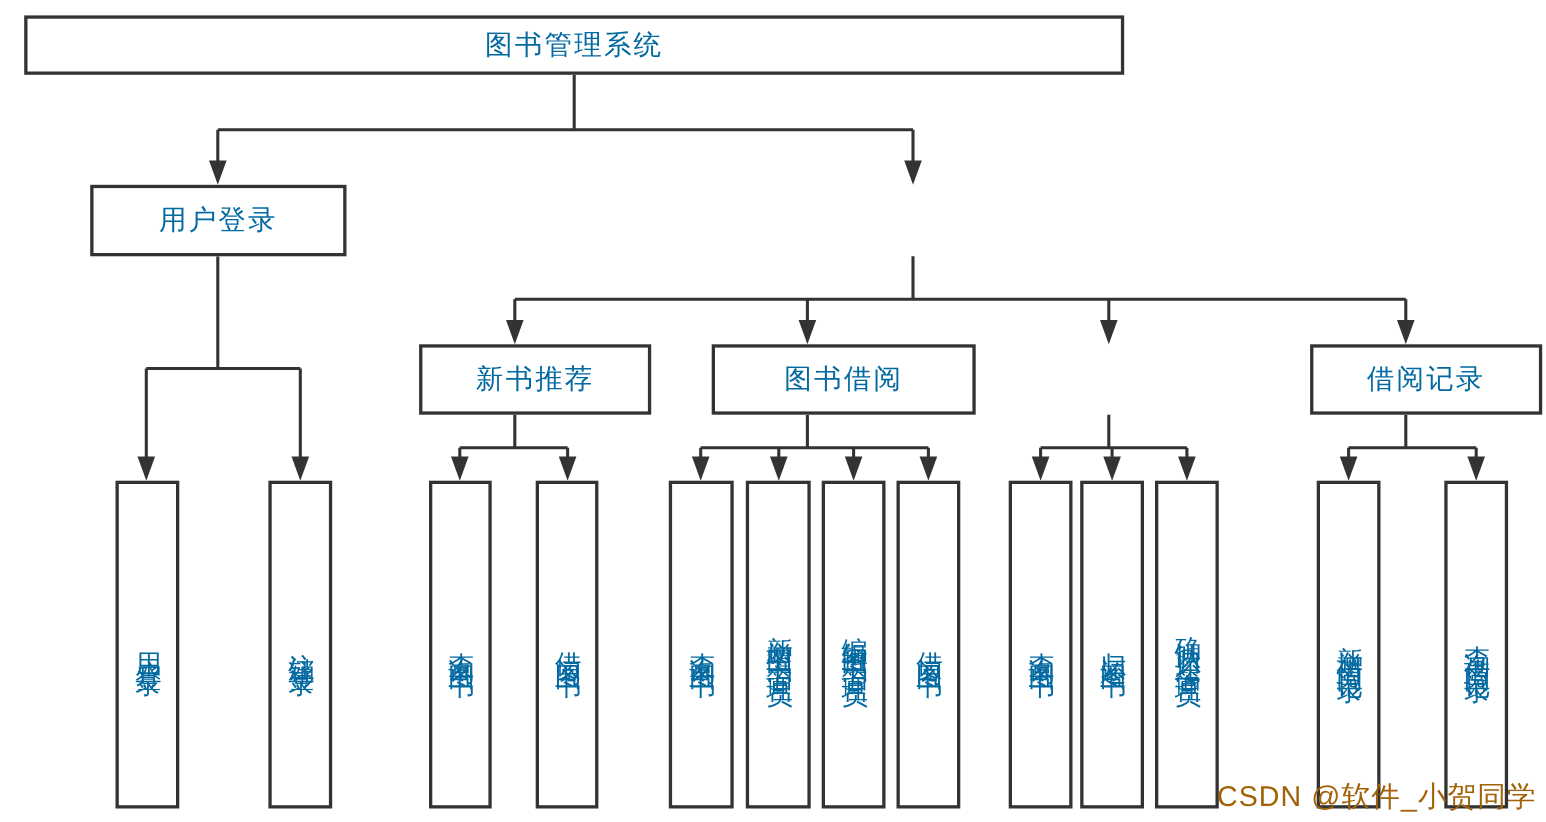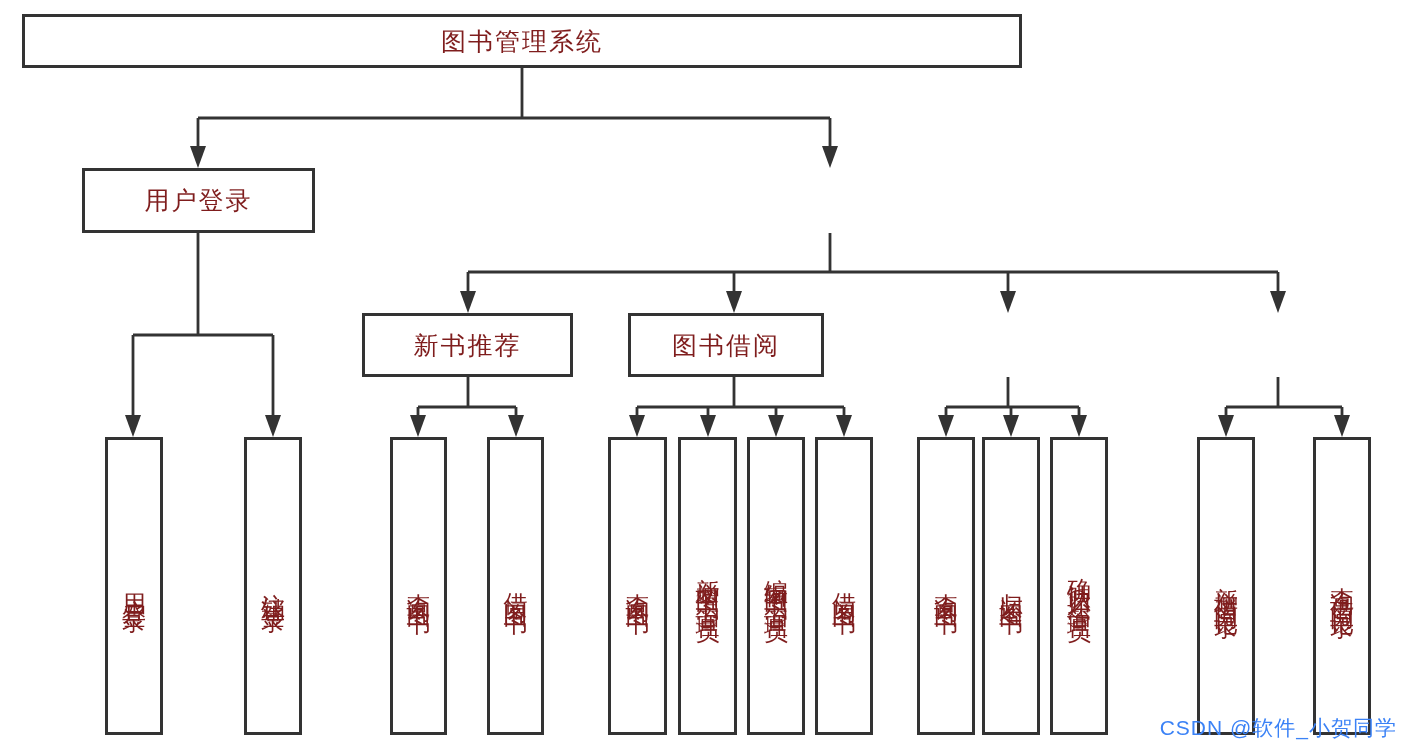--- a/index.html
+++ b/index.html
@@ -15,21 +15,21 @@
     position: absolute;
     left: 0; top: 0;
     width: 1405px; height: 747px;
     z-index: 1;
   }
   .node {
     position: absolute;
     box-sizing: border-box;
     border: 3px solid #333;
     background: #fff;
-    color: #7f1d1d;
+    color: #0369a1;
     display: flex;
     align-items: center;
     justify-content: center;
     z-index: 2;
   }
   .hbox {
     font-size: 25px;
     letter-spacing: 2px;
     line-height: 1;
     white-space: nowrap;
@@ -39,23 +39,23 @@
     text-orientation: mixed;
     font-size: 24px;
     letter-spacing: 6px;
     line-height: 1;
   }
   
   .n-root   { left: 22px;  top: 14px;  width: 1000px; height: 54px; }
   .n-login  { left: 82px;  top: 168px; width: 233px;  height: 65px; }
   .n-mgmt   { left: 712px; top: 168px; width: 235px;  height: 65px; }
 
-  .lvl3     { top: 313px; height: 64px; }
+  .lvl3     { top: 313px; height: 64px; margin-left: 19px; }
   .n-g0 { left: 362px;  width: 211px; }
-  .n-g1 { left: 628px;  width: 196px; }
+  .n-g1 { left: 628px;  width: 240px; }
   .n-g2 { left: 902px;  width: 211px; }
   .n-g3 { left: 1172px; width: 211px; }
 
   .leaf { top: 437px; height: 298px; }
   .n-l0  { left: 105px;  width: 58px; }
   .n-l1  { left: 244px;  width: 58px; }
   .n-l2  { left: 390px;  width: 57px; }
   .n-l3  { left: 487px;  width: 57px; }
   .n-l4  { left: 608px;  width: 59px; }
   .n-l5  { left: 678px;  width: 59px; }
@@ -64,23 +64,23 @@
   .n-l8  { left: 917px;  width: 58px; }
   .n-l9  { left: 982px;  width: 58px; }
   .n-l10 { left: 1050px; width: 58px; }
   .n-l11 { left: 1197px; width: 58px; }
   .n-l12 { left: 1313px; width: 58px; }
 
   .watermark {
     position: absolute;
     right: 8px;
     bottom: 5px;
-    font-size: 21px;
+    font-size: 26px;
     letter-spacing: 1px;
-    color: #3b82f6;
+    color: #a16207;
     z-index: 5;
     white-space: nowrap;
   }
 </style>
 </head>
 <body>
 
 <div class="canvas">
 
   <svg class="wires" viewBox="0 0 1405 747" fill="none" stroke="#333" stroke-width="2.8">
@@ -151,20 +151,21 @@
       <polygon points="1334,415 1350,415 1342,437" fill="#333" stroke="none"></polygon>
     </g>
   </svg>
 
   <div class="node hbox n-root">图书管理系统</div>
 
   <div class="node hbox n-login">用户登录</div>
 
   <div class="node hbox lvl3 n-g0">新书推荐</div>
   <div class="node hbox lvl3 n-g1">图书借阅</div>
+  <div class="node hbox lvl3 n-g3">借阅记录</div>
 
   <div class="node vbox leaf n-l0">用户登录</div>
   <div class="node vbox leaf n-l1">注销登录</div>
 
   <div class="node vbox leaf n-l2">查询图书</div>
   <div class="node vbox leaf n-l3">借阅图书</div>
 
   <div class="node vbox leaf n-l4">查询图书</div>
   <div class="node vbox leaf n-l5">新增图书（管理员）</div>
   <div class="node vbox leaf n-l6">编辑图书（管理员）</div>

